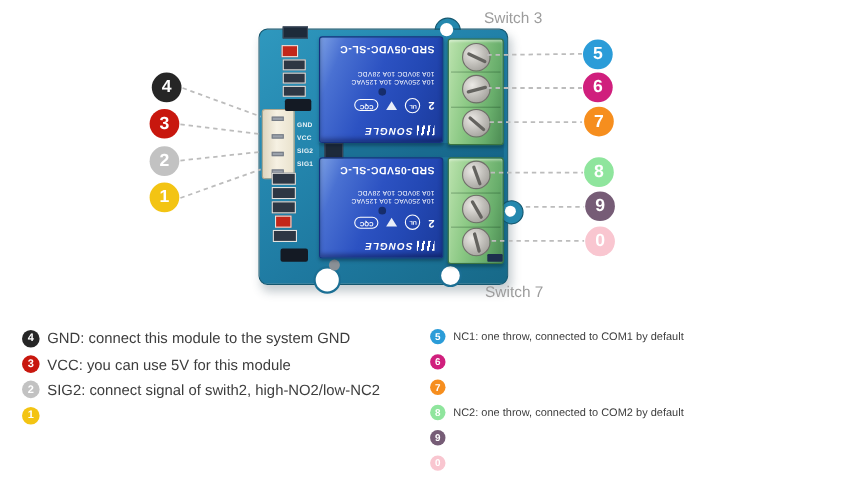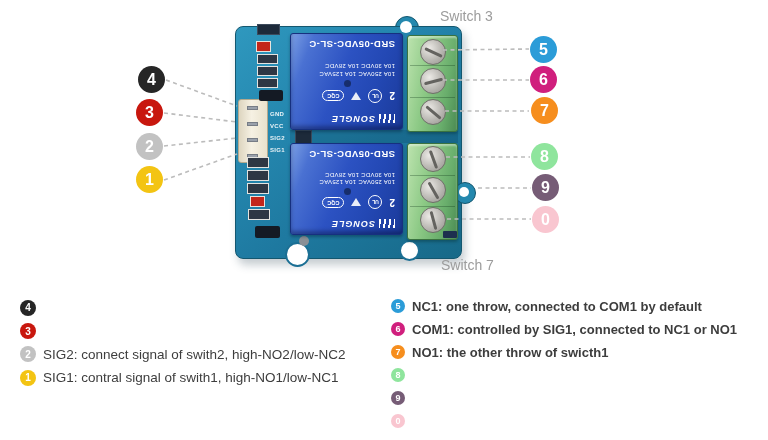--- a/index.html
+++ b/index.html
@@ -85,21 +85,21 @@
   .legend-left .lrow{height:23.4px;}
   .legend-right .lrow{height:22.9px;}
   .badge{
     border-radius:50%;color:#fff;font-weight:bold;flex:0 0 auto;
     display:flex;align-items:center;justify-content:center;margin-right:7px;
   }
   .legend-left .badge{width:16px;height:16px;font-size:10px;}
   .legend-right .badge{width:14px;height:14px;font-size:9px;}
   .ltext{color:#3d3d3d;white-space:nowrap;}
   .legend-left .ltext{font-size:13.5px;}
-  .legend-right .ltext{font-size:13px;font-weight:bold;}
+  .legend-right .ltext{font-size:10px;}
 </style>
 </head>
 <body>
 
 <div id="stage">
 
   <svg id="leads" width="768" height="440">
     <g stroke="#bcbcbc" stroke-width="1.6" stroke-dasharray="4 3.5" fill="none">
       <path d="M166 80 L237 106"></path>
       <path d="M164 113 L237 122"></path>
@@ -232,49 +232,49 @@
   <div class="co" style="left: 530px; top: 36px; background: rgb(43, 156, 216);">5</div>
   <div class="co" style="left: 530px; top: 66px; background: rgb(208, 31, 125);">6</div>
   <div class="co" style="left: 531px; top: 97px; background: rgb(246, 142, 30);">7</div>
   <div class="co" style="left: 531px; top: 143px; background: rgb(143, 229, 157);">8</div>
   <div class="co" style="left: 532px; top: 174px; background: rgb(118, 92, 118);">9</div>
   <div class="co" style="left: 532px; top: 206px; background: rgb(249, 198, 208);">0</div>
 
   <div class="abs legend legend-left" style="left:20px;top:296px;">
     <div class="lrow">
       <span class="badge" style="background: rgb(38, 38, 38);">4</span>
+      <span class="ltext">GND: connect this module to the system GND</span>
     </div>
     <div class="lrow">
       <span class="badge" style="background: rgb(200, 23, 14);">3</span>
+      <span class="ltext">VCC: you can use 5V for this module</span>
     </div>
     <div class="lrow">
       <span class="badge" style="background: rgb(194, 194, 194);">2</span>
       <span class="ltext">SIG2: connect signal of swith2, high-NO2/low-NC2</span>
     </div>
     <div class="lrow">
       <span class="badge" style="background: rgb(243, 196, 19);">1</span>
-      <span class="ltext">SIG1: contral signal of swith1, high-NO1/low-NC1</span>
     </div>
   </div>
 
   <div class="abs legend legend-right" style="left:391px;top:295px;">
     <div class="lrow">
       <span class="badge" style="background: rgb(43, 156, 216);">5</span>
       <span class="ltext">NC1: one throw, connected to COM1 by default</span>
     </div>
     <div class="lrow">
       <span class="badge" style="background: rgb(208, 31, 125);">6</span>
-      <span class="ltext">COM1: controlled by SIG1, connected to NC1 or NO1</span>
     </div>
     <div class="lrow">
       <span class="badge" style="background: rgb(246, 142, 30);">7</span>
-      <span class="ltext">NO1: the other throw of swicth1</span>
     </div>
     <div class="lrow">
       <span class="badge" style="background: rgb(143, 229, 157);">8</span>
+      <span class="ltext">NC2: one throw, connected to COM2 by default</span>
     </div>
     <div class="lrow">
       <span class="badge" style="background: rgb(118, 92, 118);">9</span>
     </div>
     <div class="lrow">
       <span class="badge" style="background: rgb(249, 198, 208);">0</span>
     </div>
   </div>
 
 </div>

